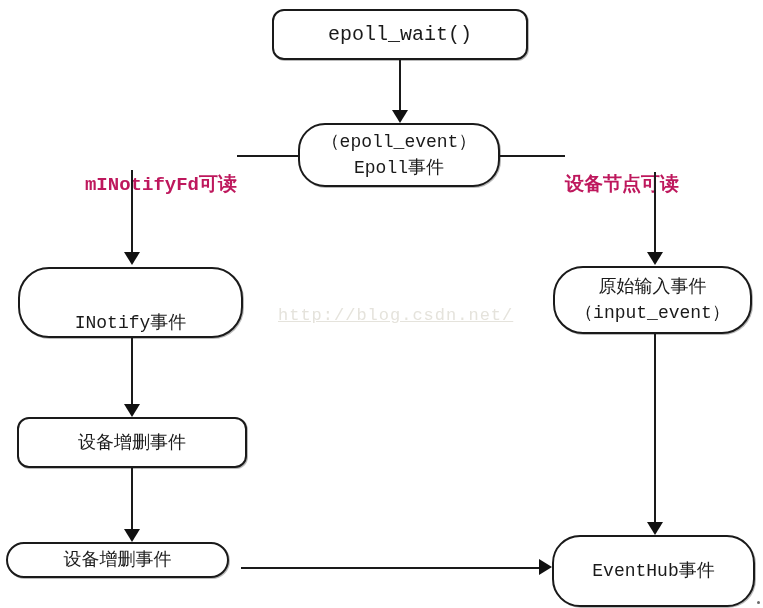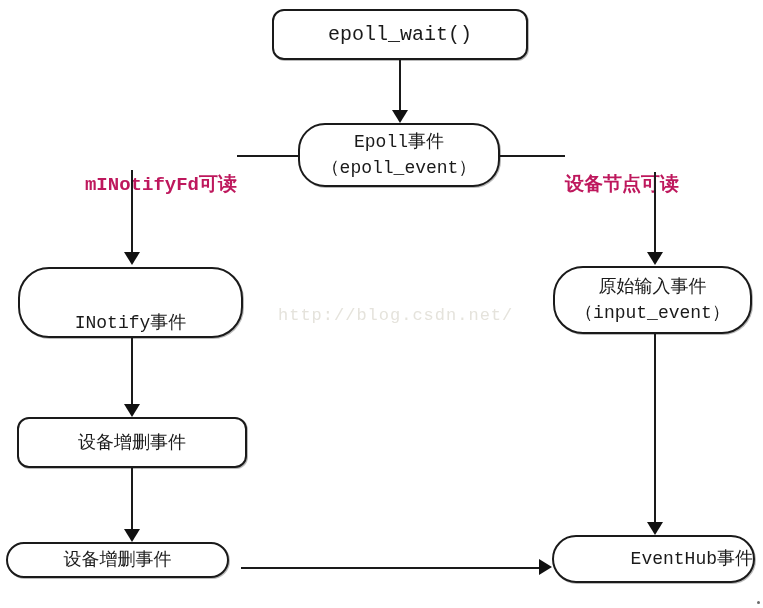--- a/index.html
+++ b/index.html
@@ -34,21 +34,21 @@
   }
   .rect { border-radius: 12px; }
   .stadium { border-radius: 30px; }
 
   #node-epoll-wait   { left: 272px; top: 9px;   width: 256px; height: 51px; font-size: 20px; }
   #node-epoll-event  { left: 298px; top: 123px; width: 202px; height: 64px; border-radius: 27px; }
   #node-inotify      { left: 18px;  top: 267px; width: 225px; height: 71px; border-radius: 31px; justify-content: flex-end; }
   #node-input-event  { left: 553px; top: 266px; width: 199px; height: 68px; border-radius: 30px; text-align: center; }
   #node-device-load  { left: 17px;  top: 417px; width: 230px; height: 51px; }
   #node-device-change{ left: 6px;  top: 542px; width: 223px; height: 36px; border-radius: 26px; }
-  #node-eventhub     { left: 552px; top: 535px; width: 203px; height: 48px; border-radius: 28px; align-items: flex-end; }
+  #node-eventhub     { left: 552px; top: 535px; width: 203px; height: 72px; border-radius: 28px; }
 
   
   .edge-label {
     position: absolute;
     color: #be185d;
     font-weight: bold;
     font-size: 19px;
     line-height: 24px;
     white-space: nowrap;
     margin-top: 29px;
@@ -99,20 +99,21 @@
 
   
   .watermark {
     position: absolute;
     left: 278px;
     top: 306px;
     font-size: 17px;
     letter-spacing: 1px;
     color: #e5e3dc;
     white-space: nowrap;
+    text-decoration: underline;
   }
 
   
   .speck {
     position: absolute;
     left: 757px;
     top: 601px;
     width: 3px;
     height: 3px;
     background: #6a6a6a;
@@ -124,22 +125,22 @@
 
 <div class="canvas">
 
   <div class="watermark">http://blog.csdn.net/</div>
 
   <div class="node rect" id="node-epoll-wait">
     <span>epoll_wait()</span>
   </div>
 
   <div class="node stadium" id="node-epoll-event">
+    <span>（epoll_event）</span>
     <span>Epoll事件</span>
-    <span>（epoll_event）</span>
   </div>
 
   <div class="node stadium" id="node-inotify">
     <span>INotify事件</span>
   </div>
 
   <div class="node stadium" id="node-input-event">
     <span>原始输入事件</span>
     <span>（input_event）</span>
   </div>

